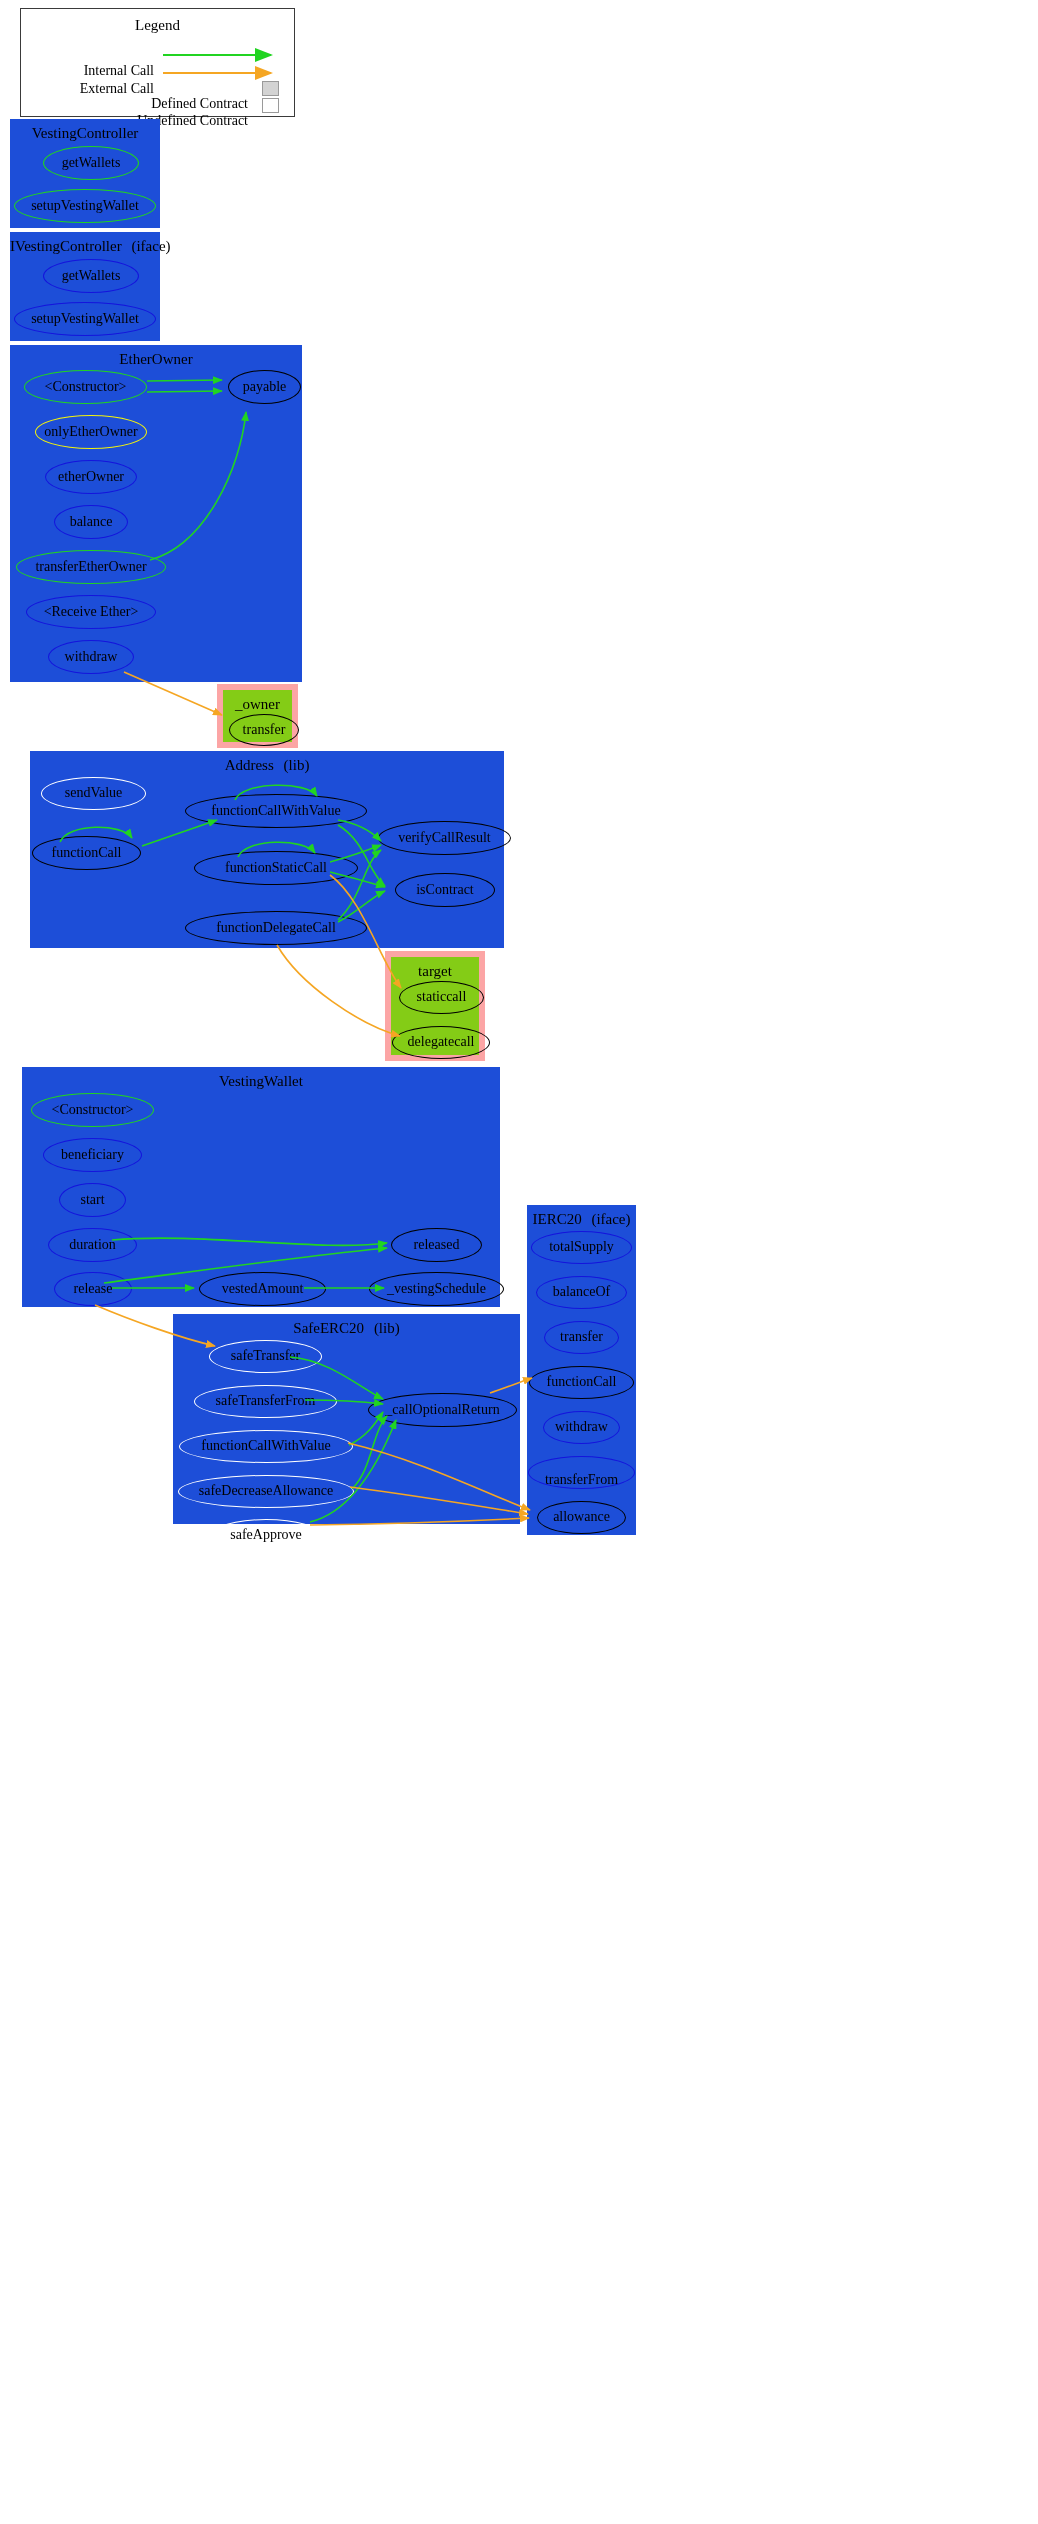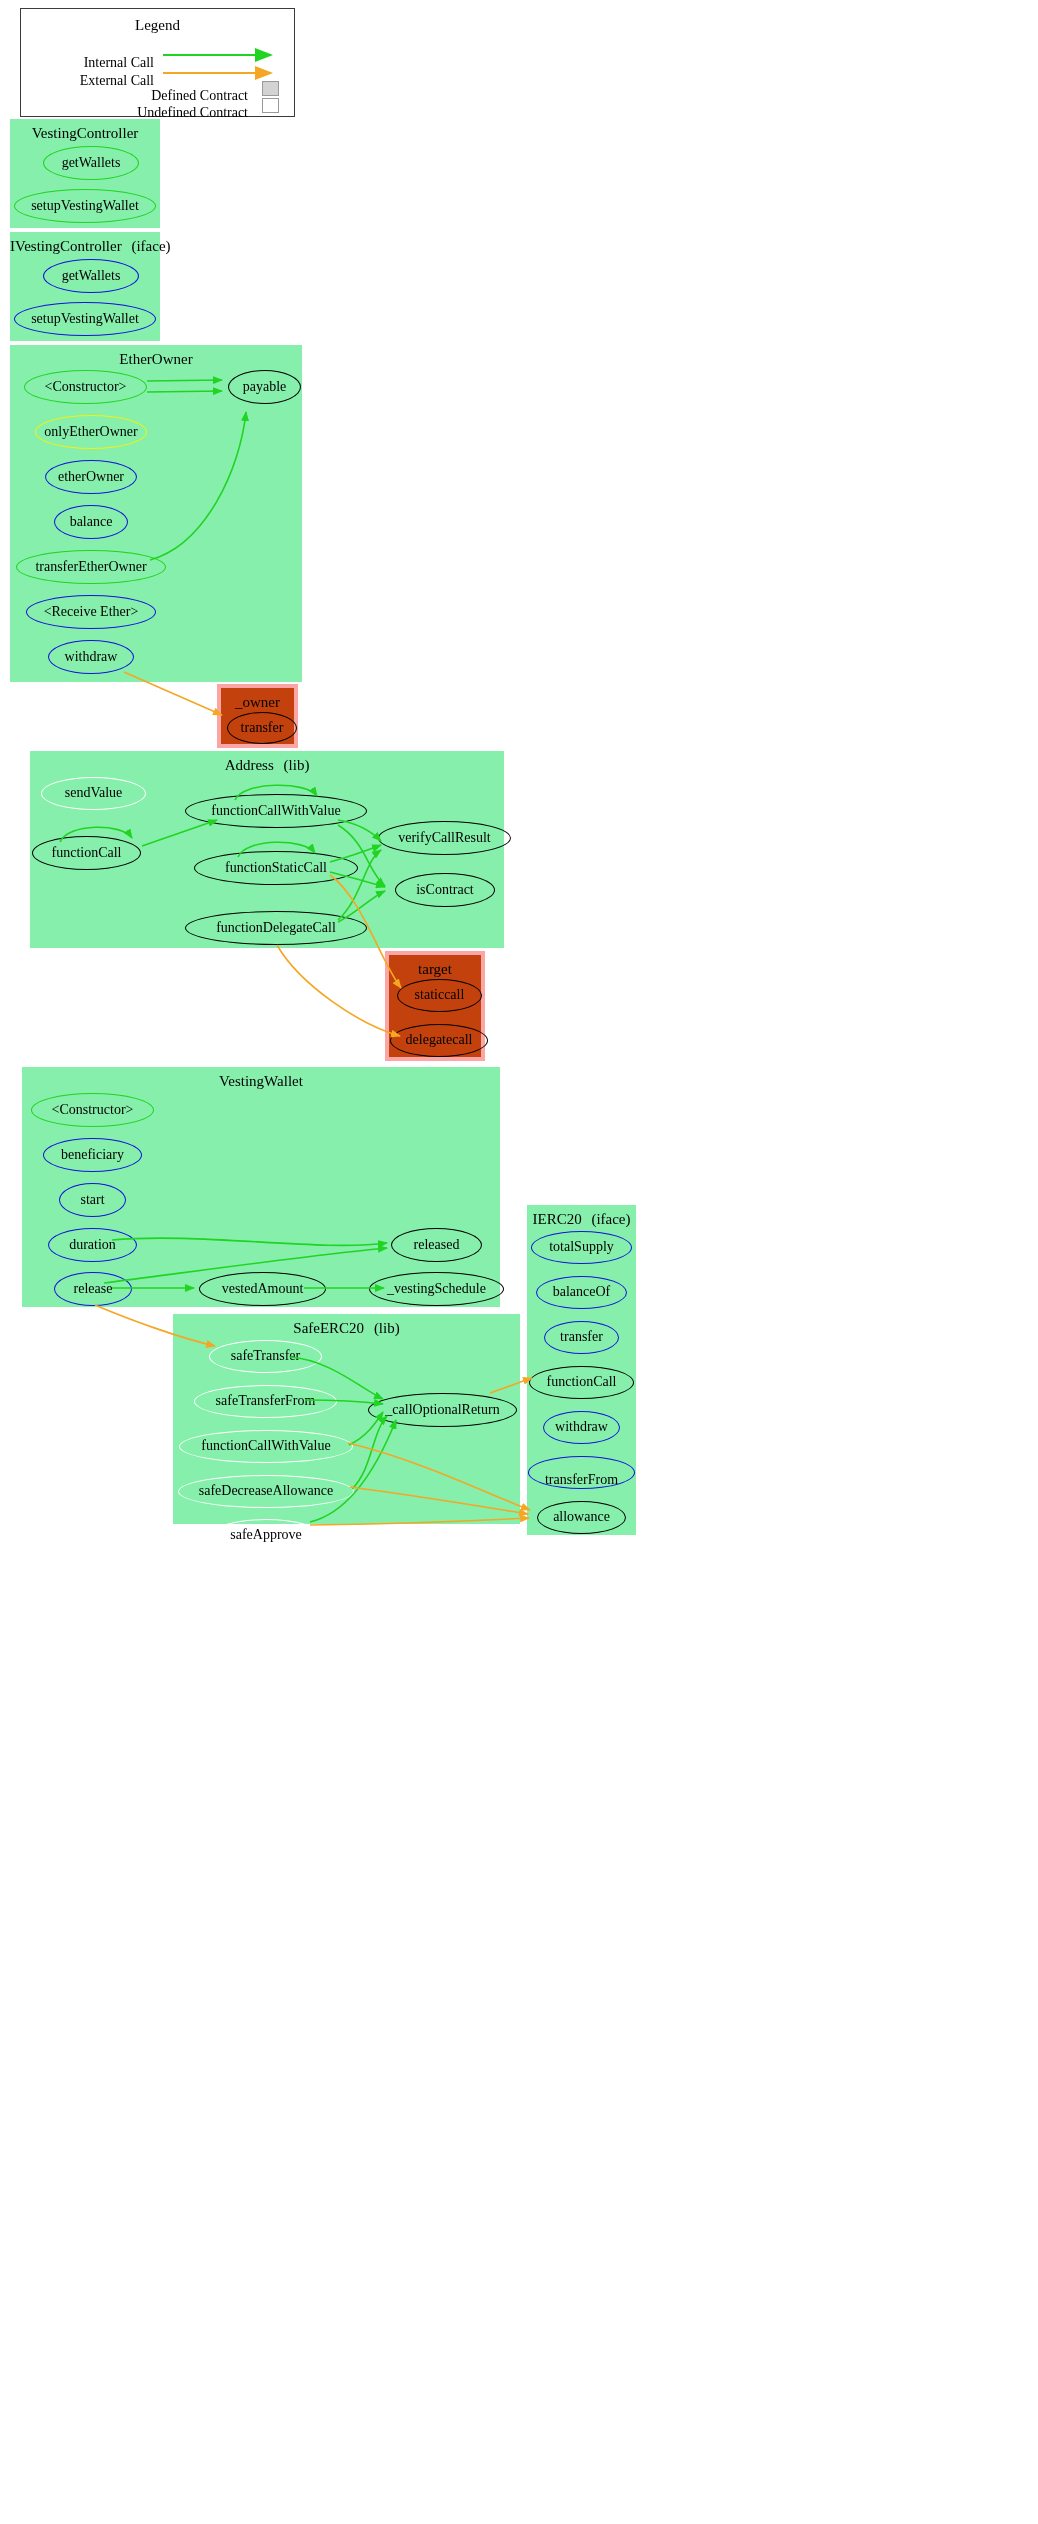--- a/index.html
+++ b/index.html
@@ -8,38 +8,38 @@
     font-family:"Liberation Serif","DejaVu Serif",serif;
     width:1038px;height:2524px;position:relative;overflow:hidden;
     -webkit-font-smoothing:antialiased;
   }
   #canvas{position:absolute;left:0;top:0;width:1038px;height:2524px;}
   svg.layer{position:absolute;left:0;top:0;width:1038px;height:2524px;overflow:visible;}
   .edges{pointer-events:none;}
 
   
   .cluster{position:absolute;box-sizing:border-box;}
-  .cluster.gray{background:#86efac;border:0;padding-left:11px;}
-  .cluster.white{background:#c2410c;border:4px solid #fca5a5;}
+  .cluster.gray{background:#1d4ed8;border:0;padding-left:11px;}
+  .cluster.white{background:#84cc16;border:6px solid #fca5a5;}
   .cluster-title{
     position:absolute;left:0;right:0;top:6px;text-align:center;
     font-size:15px;color:#000;white-space:nowrap;
   }
   .cluster-title .kind{ }
 
   
   .legend-box{
     position:absolute;background:#ffffff;border:1.6px solid #3a3a3a;box-sizing:border-box;
   }
   .legend-title{
     position:absolute;left:0;right:0;top:8px;text-align:center;font-size:15px;color:#000;
   }
   .legend-row{position:absolute;height:16px;}
   .legend-label{
-    position:absolute;right:0;top:8px;text-align:right;font-size:14px;color:#000;
+    position:absolute;right:0;top:16px;text-align:right;font-size:14px;color:#000;
     white-space:nowrap;line-height:16px;
   }
   .swatch{position:absolute;width:17px;height:15px;box-sizing:border-box;}
   .swatch.defined{background:#d3d3d3;border:1px solid #9a9a9a;}
   .swatch.undefined{background:#ffffff;border:1px solid #9a9a9a;}
 
   
   .node{
     position:absolute;box-sizing:border-box;border-radius:50%;
     display:flex;align-items:center;justify-content:center;

